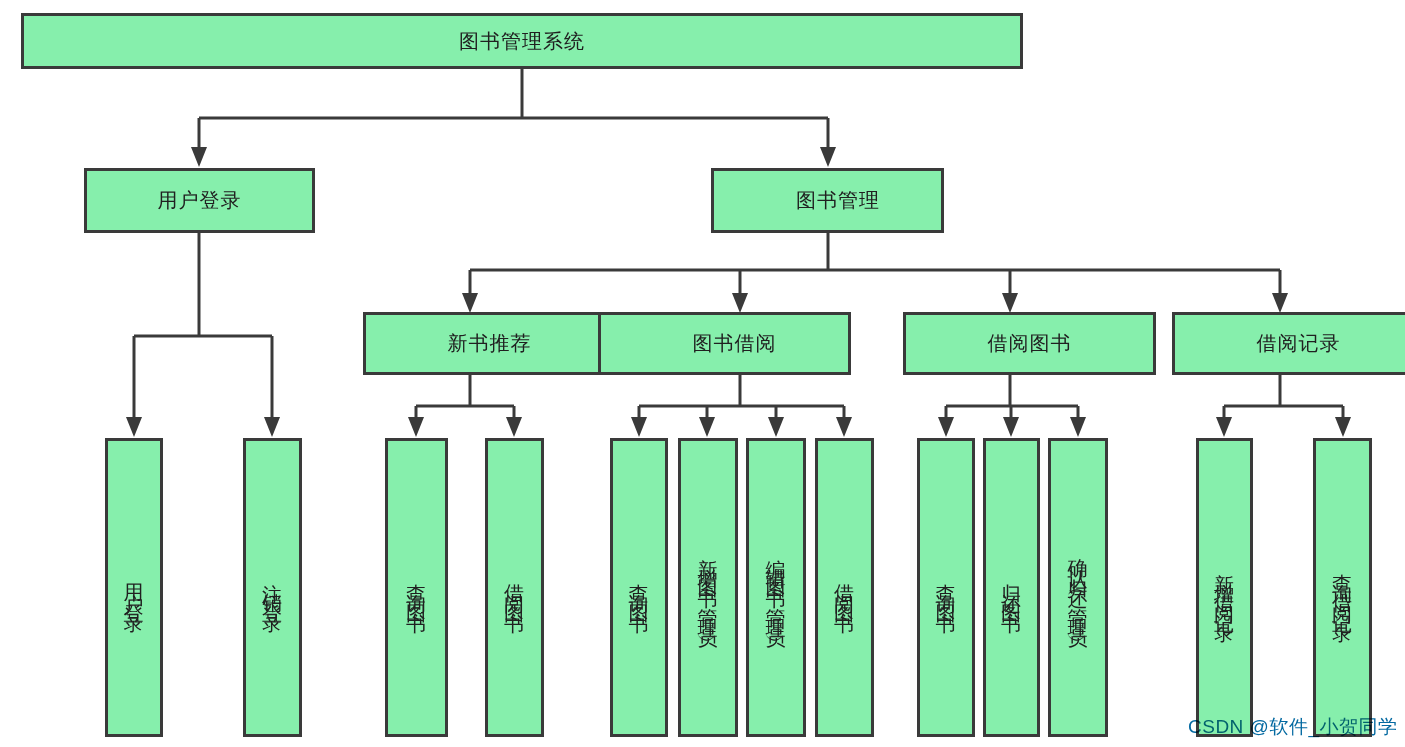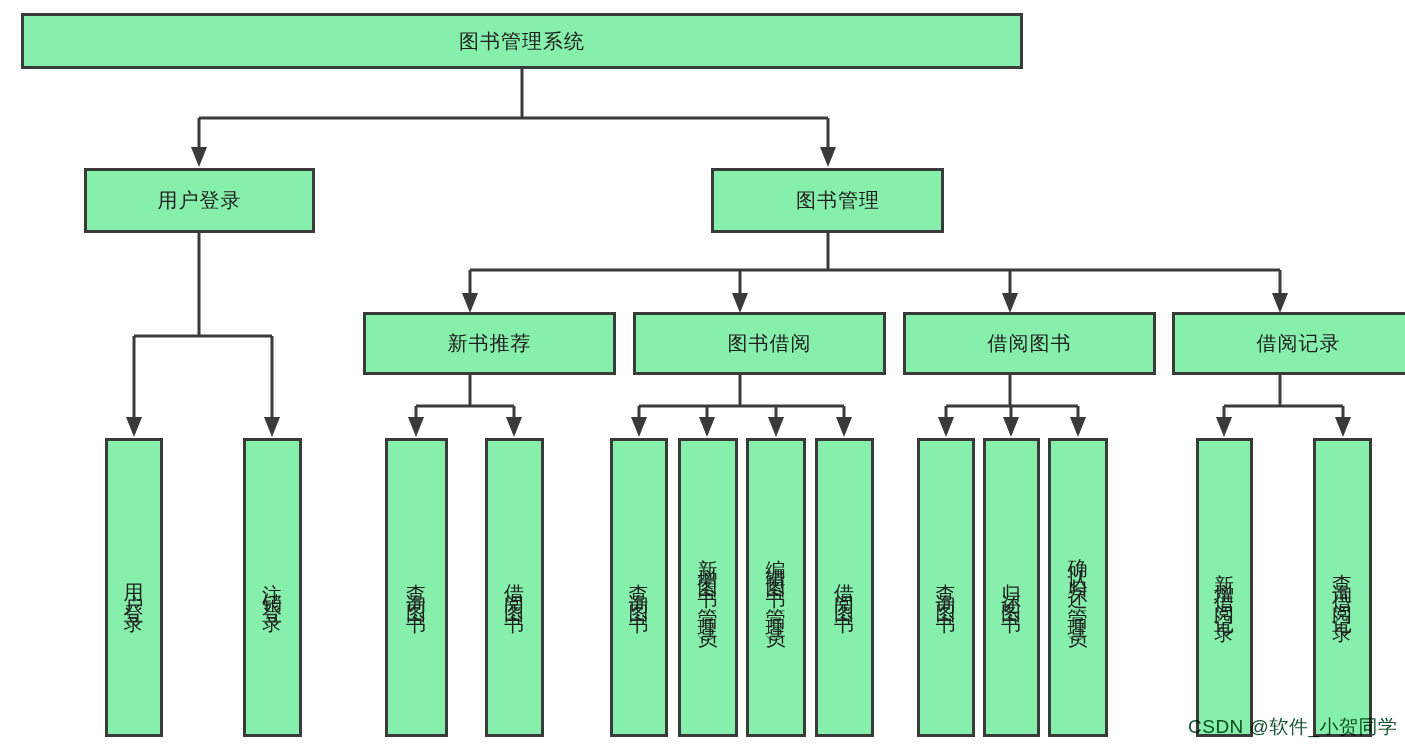--- a/index.html
+++ b/index.html
@@ -27,40 +27,40 @@
     writing-mode:vertical-rl;
     text-orientation:mixed;
     letter-spacing:10px;
     line-height:1;
     white-space:nowrap;
   }
   .root-box{left:21px;top:13px;width:1002px;height:56px;}
   .l2a{left:84px;top:168px;width:231px;height:65px;}
   .l2b{left:711px;top:168px;width:233px;height:65px;padding-left:21px;}
   .l3{top:312px;height:63px;width:253px;}
-  .l3a{left:363px;} .l3b{left:633px;padding-left:20px;} .l3c{left:903px;} .l3d{left:1172px;}
+  .l3a{left:363px;} .l3b{left:598px;padding-left:20px;} .l3c{left:903px;} .l3d{left:1172px;}
   .leaf{top:438px;height:299px;}
   .lf-a{left:105px;width:58px;}
   .lf-b{left:243px;width:59px;}
   .lf-c{left:385px;width:63px;}
   .lf-d{left:485px;width:59px;}
   .lf-e{left:610px;width:58px;}
   .lf-f{left:678px;width:60px;}
   .lf-g{left:746px;width:60px;}
   .lf-h{left:815px;width:59px;}
   .lf-i{left:917px;width:58px;}
   .lf-j{left:983px;width:57px;}
   .lf-k{left:1048px;width:60px;}
   .lf-l{left:1196px;width:57px;}
   .lf-m{left:1313px;width:59px;}
   #watermark{
     position:absolute;
     left:1188px;top:714px;
     font-size:19px;
-    color:#14532d;
+    color:#0369a1;
     letter-spacing:0.5px;
     white-space:nowrap;
     mix-blend-mode:multiply;
     z-index:10;
   }
 </style>
 </head>
 <body>
 
 <div id="canvas">

